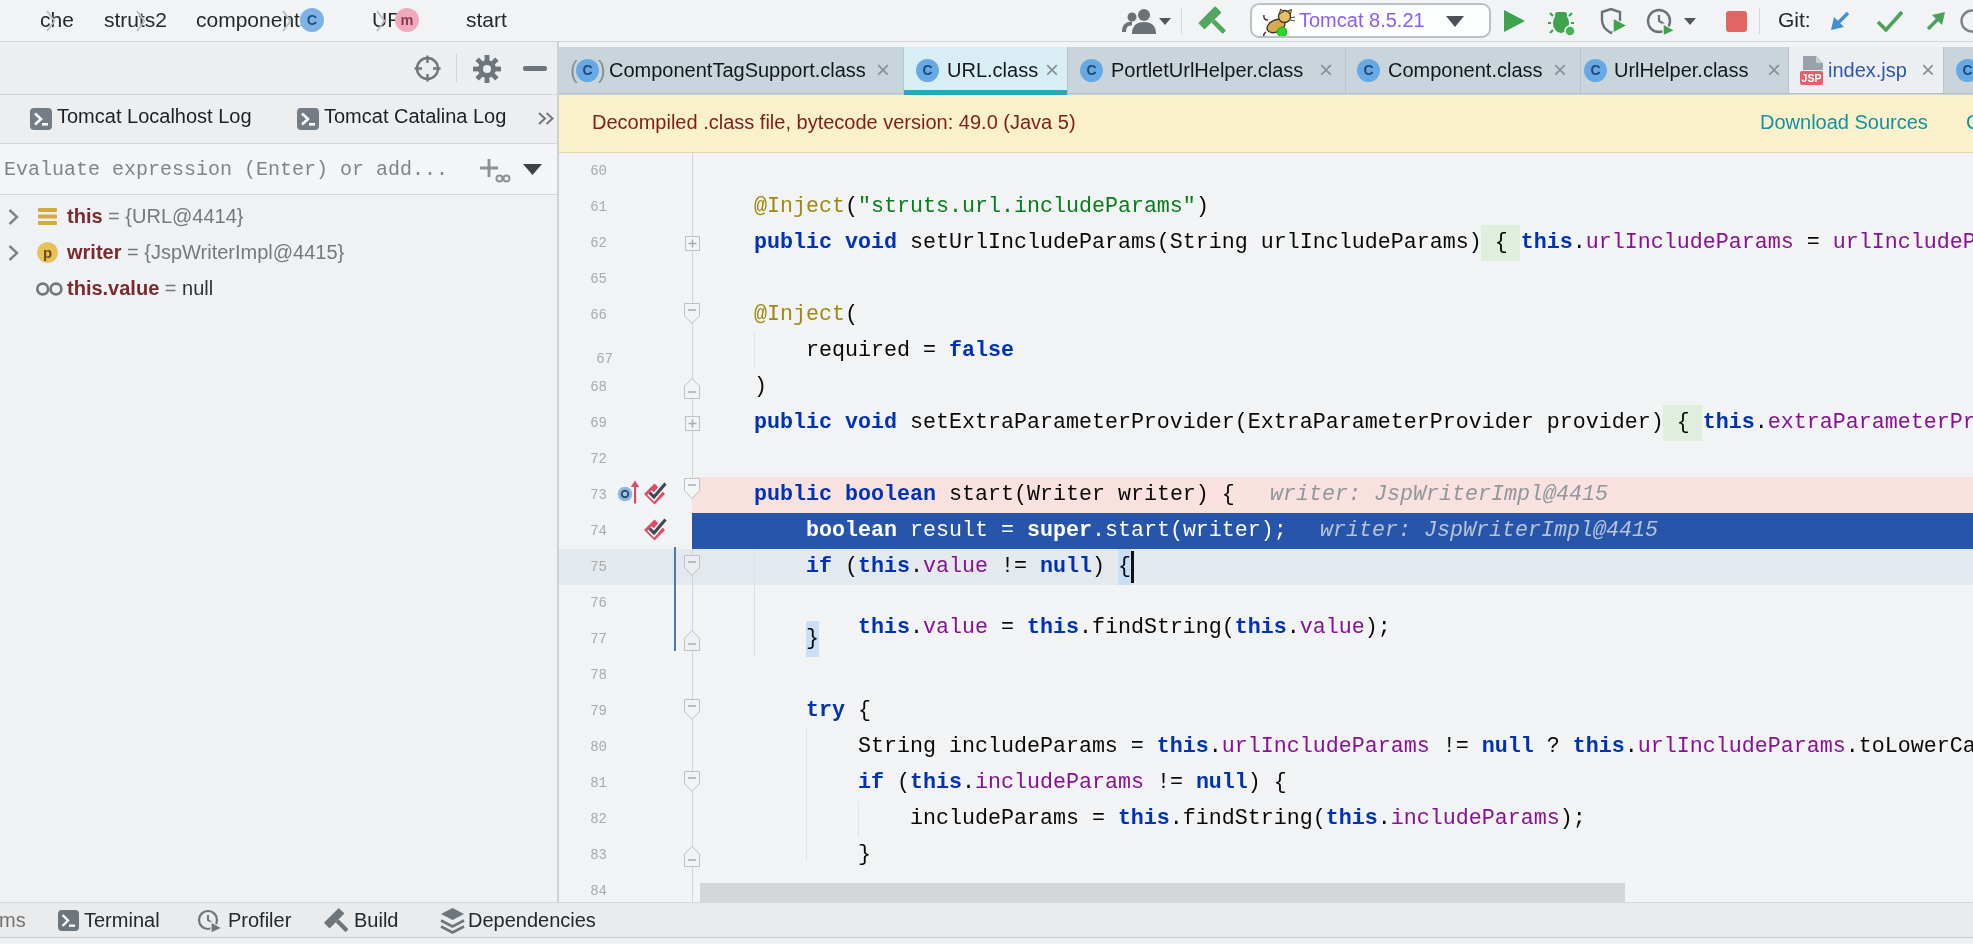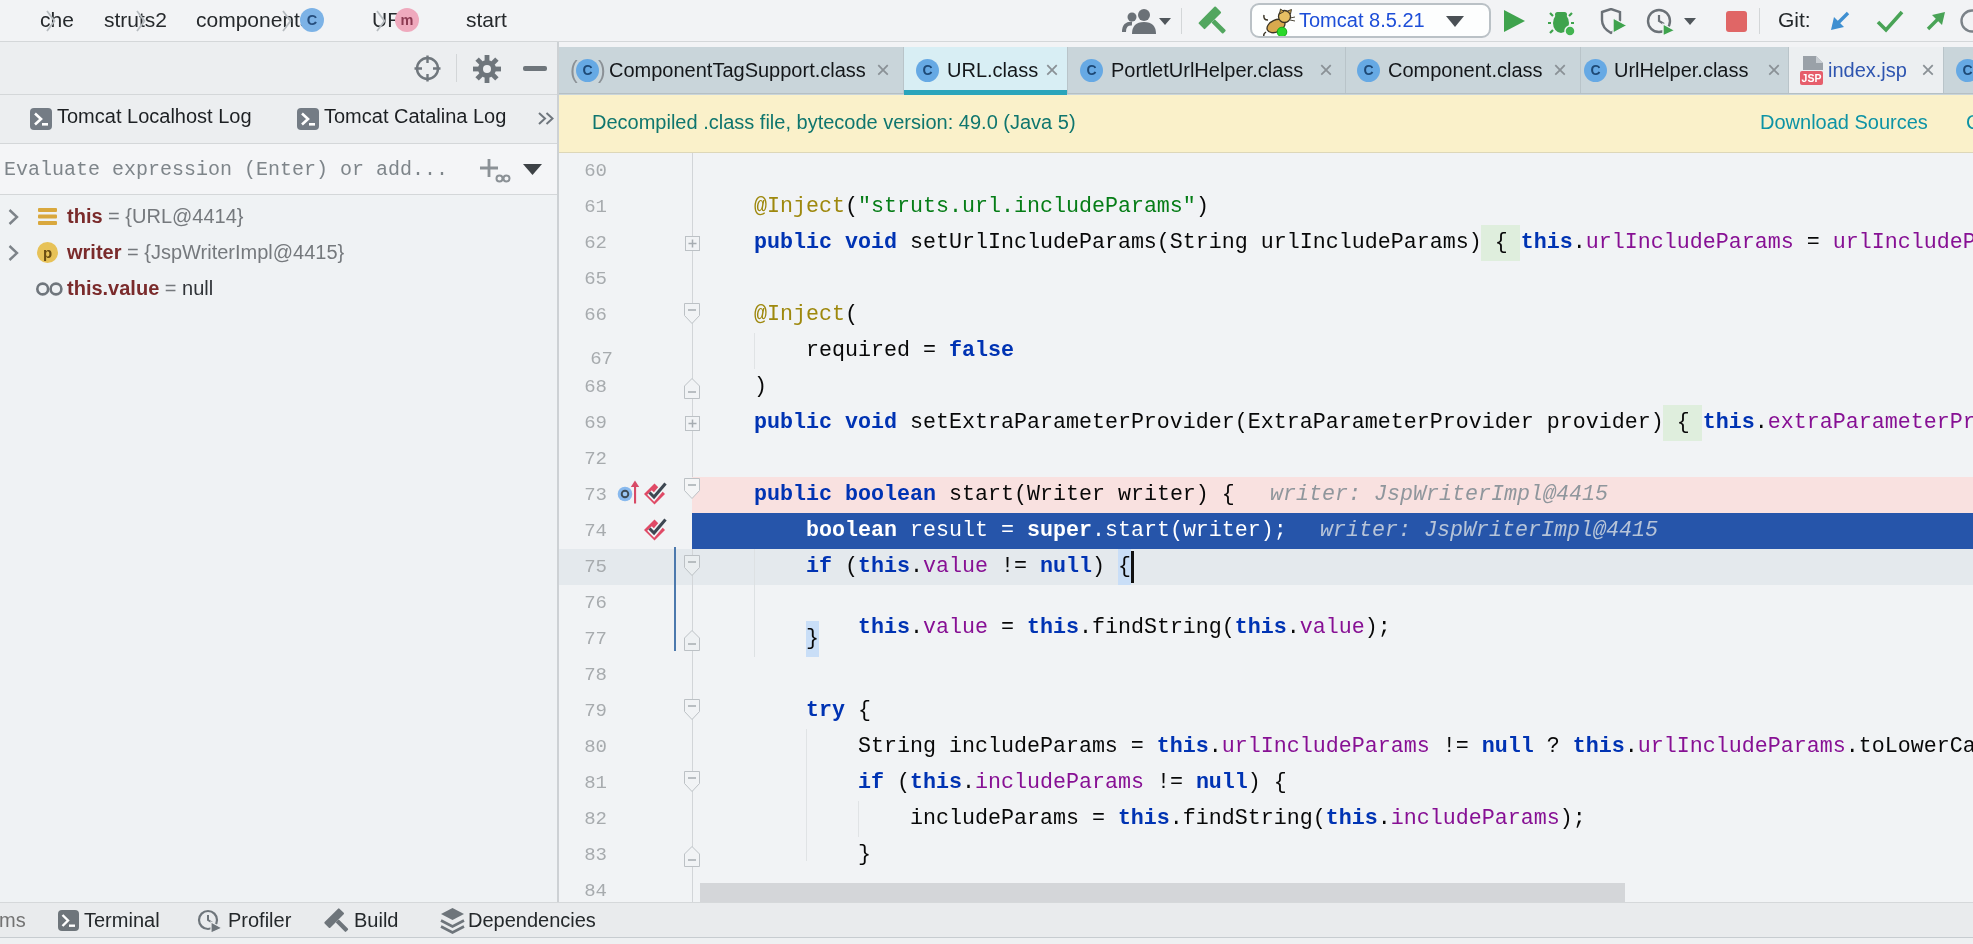--- a/index.html
+++ b/index.html
@@ -7,21 +7,21 @@
   body { font-family:"Liberation Sans", sans-serif; background:#f1f3f5; position:relative; }
   .abs { position:absolute; }
   .ui { font-size:20px; color:#1f2326; white-space:nowrap; }
   .mono { font-family:"Liberation Mono", monospace; }
   
   .cl { position:absolute; left:702px; height:36px; line-height:36px; font-family:"Liberation Mono", monospace; font-size:21.66px; color:#080808; white-space:pre; }
   .k { color:#0033B3; font-weight:bold; }
   .f { color:#871094; }
   .s { color:#067D17; }
   .an { color:#9E880D; }
-  .num { position:absolute; left:559px; width:48px; height:36px; line-height:36px; text-align:right; font-family:"Liberation Mono", monospace; font-size:19px; color:#a7abae; }
+  .num { position:absolute; left:559px; width:48px; height:36px; line-height:36px; text-align:right; font-family:"Liberation Mono", monospace; font-size:14px; color:#a7abae; }
   .hint { font-style:italic; color:#8f969c; font-weight:normal; }
   .cicon { width:23px; height:23px; border-radius:50%; background:#66a9e4; color:#1e4976; font-family:"Liberation Sans"; font-weight:bold; font-size:14px; text-align:center; line-height:23px; }
   .tabt { position:absolute; top:12px; color:#14171a; }
   .tabx { position:absolute; top:9px; font-size:24px; color:#8a9196; font-family:"Liberation Sans"; }
   .crumb { position:absolute; top:8px; font-size:21px; color:#26292c; white-space:nowrap;margin-left:40px; }
   .bci { position:absolute; top:8px; width:24px; height:24px; border-radius:50%; text-align:center; line-height:24px; font-weight:bold; font-size:14.5px; }
 </style>
 </head>
 <body>
 
@@ -74,21 +74,21 @@
   <svg class="abs" style="left:162px;top:8px;" width="34" height="28">
     <path d="M4 24 Q1 26 2 28" stroke="#3a3426" stroke-width="1.5" fill="none"></path>
     <ellipse cx="14" cy="18" rx="9.5" ry="6" fill="#d9a94e" stroke="#3a3426" stroke-width="1.3" transform="rotate(-25 14 18)"></ellipse>
     <path d="M6 12 Q1 12 2 7" stroke="#3a3426" stroke-width="1.5" fill="none"></path>
     <circle cx="22.5" cy="8.5" r="6" fill="#e6c063" stroke="#3a3426" stroke-width="1.3"></circle>
     <path d="M17.5 6 L18.5 1 L22 3.5 Z" fill="#caa24a" stroke="#3a3426" stroke-width="0.9"></path>
     <path d="M25.5 3 L29.5 1.5 L28.5 6 Z" fill="#caa24a" stroke="#3a3426" stroke-width="0.9"></path>
     <path d="M28 10 L33 9 M28 12 L33 13" stroke="#3a3426" stroke-width="0.9"></path>
     <circle cx="20" cy="24" r="4.8" fill="#2ad82a" stroke="#15a815" stroke-width="1"></circle>
   </svg>
-  <span class="ui" style="position:absolute;left:199px;top:9px;color:#1d4ed8;">Tomcat 8.5.21</span>
+  <span class="ui" style="position:absolute;left:199px;top:9px;color:#8b5cf6;">Tomcat 8.5.21</span>
   <svg class="abs" style="left:345px;top:15px;" width="20" height="13">
       <polygon points="1,1 19,1 10,12" fill="#4a5055"></polygon>
     </svg>
 
   <svg class="abs" style="left:402px;top:9px;" width="24" height="24">
       <polygon points="2,1 23,12 2,23" fill="#3fa34d"></polygon>
     </svg>
 
   <svg class="abs" style="left:448px;top:8px;" width="30" height="28">
     <ellipse cx="13" cy="15" rx="8" ry="10" fill="#3fa34d"></ellipse>
@@ -268,21 +268,21 @@
     <rect x="1" y="16" width="23" height="14" rx="2" fill="#e65e6b"></rect>
     <text x="12.5" y="27" font-family="Liberation Sans" font-size="10.5" font-weight="bold" fill="#fff" text-anchor="middle">JSP</text>
   </svg>
   <span class="ui tabt" style="left:1269px;color:#2e55b0;">index.jsp</span>
   <span class="tabx" style="left:1362px;">×</span>
 
   <div class="abs cicon" style="left:1397px;top:12px;">C</div>
 </div>
 
 <div class="abs" style="left:559px;top:95px;width:1414px;height:58px;background:#faf1ca;border-bottom:1px solid #ddd7b8;">
-  <span class="ui" style="position:absolute;left:33px;top:16px;color:#0f766e;">Decompiled .class file, bytecode version: 49.0 (Java 5)</span>
+  <span class="ui" style="position:absolute;left:33px;top:16px;color:#7f1d1d;">Decompiled .class file, bytecode version: 49.0 (Java 5)</span>
   <span class="ui" style="position:absolute;left:1201px;top:16px;color:#0d93a5;">Download Sources</span>
   <span class="ui" style="position:absolute;left:1407px;top:16px;color:#0d93a5;">Co</span>
 </div>
 
 <div class="abs" id="editor" style="left:0;top:153px;width:1973px;height:749px;overflow:hidden;">
  <div class="abs" style="left:559px;top:0;width:1414px;height:749px;background:#f1f3f5;"></div>
 
  <div class="abs" style="left:559px;top:396px;width:1414px;height:36px;background:#e4e9ed;"></div>
 
  <div class="abs" style="left:692px;top:0;width:1px;height:749px;background:#d2d5d8;"></div>

